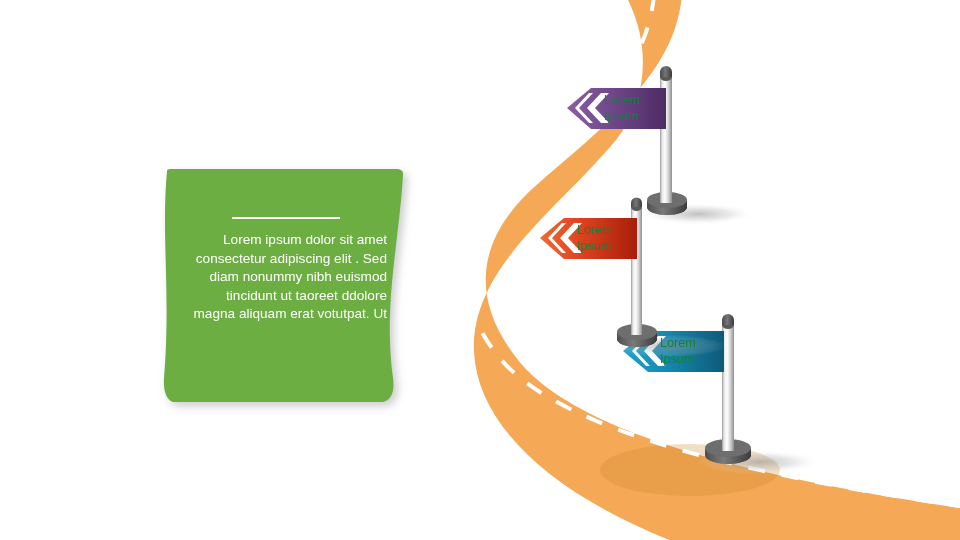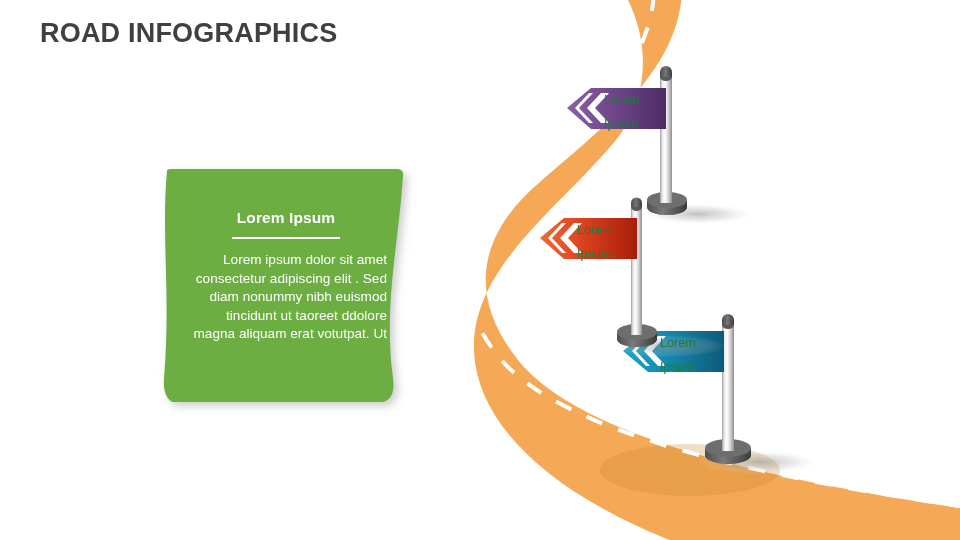--- a/index.html
+++ b/index.html
@@ -84,32 +84,31 @@
   .sign-label {
     position: absolute;
     color: #15803d;
     font-size: 12.6px;
     line-height: 16px;
     font-weight: normal;
     white-space: nowrap;
     text-align: left;
     pointer-events: none;
   }
-  .sign-label .l2 { display: block; margin-top: 8px; }
+  .sign-label .l2 { display: block; }
 
   #sign-label-1 { left: 604px; top: 92px; }
   #sign-label-2 { left: 577px; top: 222px; }
   #sign-label-3 { left: 660px; top: 335px; }
 </style>
 </head>
 <body>
 
 <div id="slide">
 
-  <div id="page-title">ROAD INFOGRAPHICS</div>
 
   <svg id="road-layer" width="960" height="540" viewBox="0 0 960 540">
     <defs>
 
       <linearGradient id="poleGrad" x1="0" y1="0" x2="1" y2="0">
         <stop offset="0%" stop-color="#9A9A9A"></stop>
         <stop offset="18%" stop-color="#E8E8E8"></stop>
         <stop offset="42%" stop-color="#FFFFFF"></stop>
         <stop offset="70%" stop-color="#D2D2D2"></stop>
         <stop offset="100%" stop-color="#8E8E8E"></stop>
@@ -261,19 +260,18 @@
                C 6,70 16,128 9,212
                C 8,226 12,234 18,236
                L 228,236
                C 236,234 240,226 238,212
                C 228,140 244,76 248,10
                C 249,5 246,3 241,3
                L 20,3
                C 15,3 12,3 12,5 Z" fill="#6CAE43" filter="url(#cardShadow)"></path>
     </svg>
     <div class="card-text">
-      <div class="card-heading">Lorem Ipsum</div>
       <div class="card-divider"></div>
       <div class="card-body">Lorem ipsum dolor sit amet consectetur adipiscing elit . Sed diam nonummy nibh euismod tincidunt ut taoreet ddolore magna aliquam erat votutpat. Ut</div>
     </div>
   </div>
 
 </div>
 
 </body></html>

